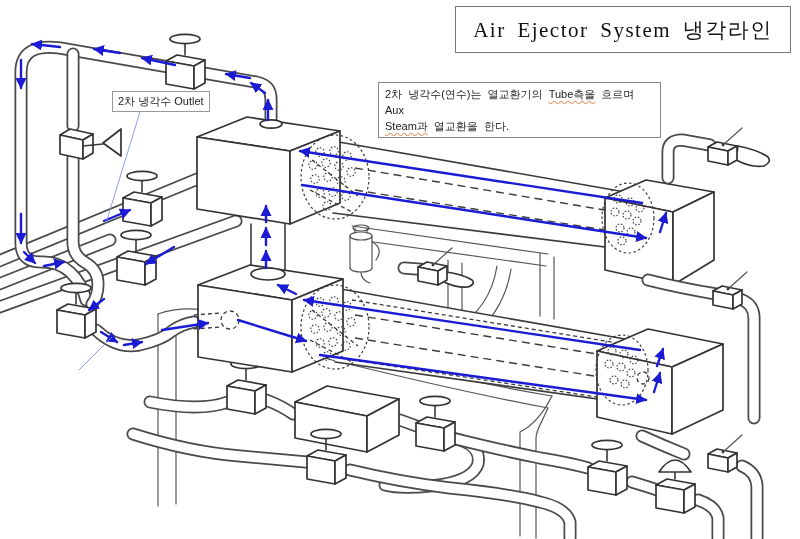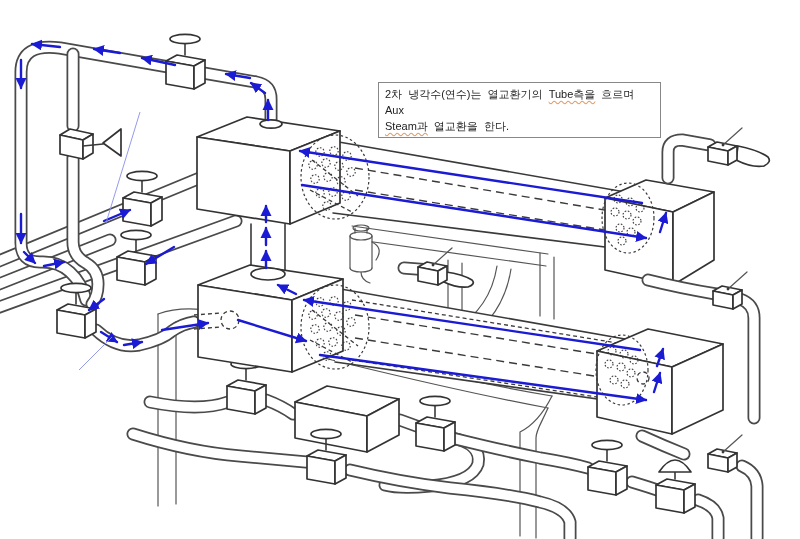--- a/index.html
+++ b/index.html
@@ -316,21 +316,27 @@
     <path class="fa" marker-end="url(#ah)" d="M104,221 L130,210"></path>
     <path class="fa" marker-end="url(#ah)" d="M174,247 L146,264"></path>
   </g>
 
   <g>
     <path class="ldr" d="M140,112 L106,223"></path>
     <path class="ldr" d="M79,370 L112,337"></path>
   </g>
 </svg>
 
+<div class="box title-box">
+  <span>Air Ejector System 냉각라인</span>
+</div>
 
 <div class="box note-box">
   <div><span>2차 냉각수(연수)는 열교환기의</span>&nbsp;<span class="u-wavy">Tube측을</span>&nbsp;<span>흐르며 Aux</span></div>
   <div><span class="u-wavy">Steam과</span>&nbsp;<span>열교환을 한다.</span></div>
 </div>
 
-
-
+<div class="box tag tag-outlet">
+  <span>2차 냉각수 Outlet</span>
 </div>
 
+
+</div>
+
 </body></html>

